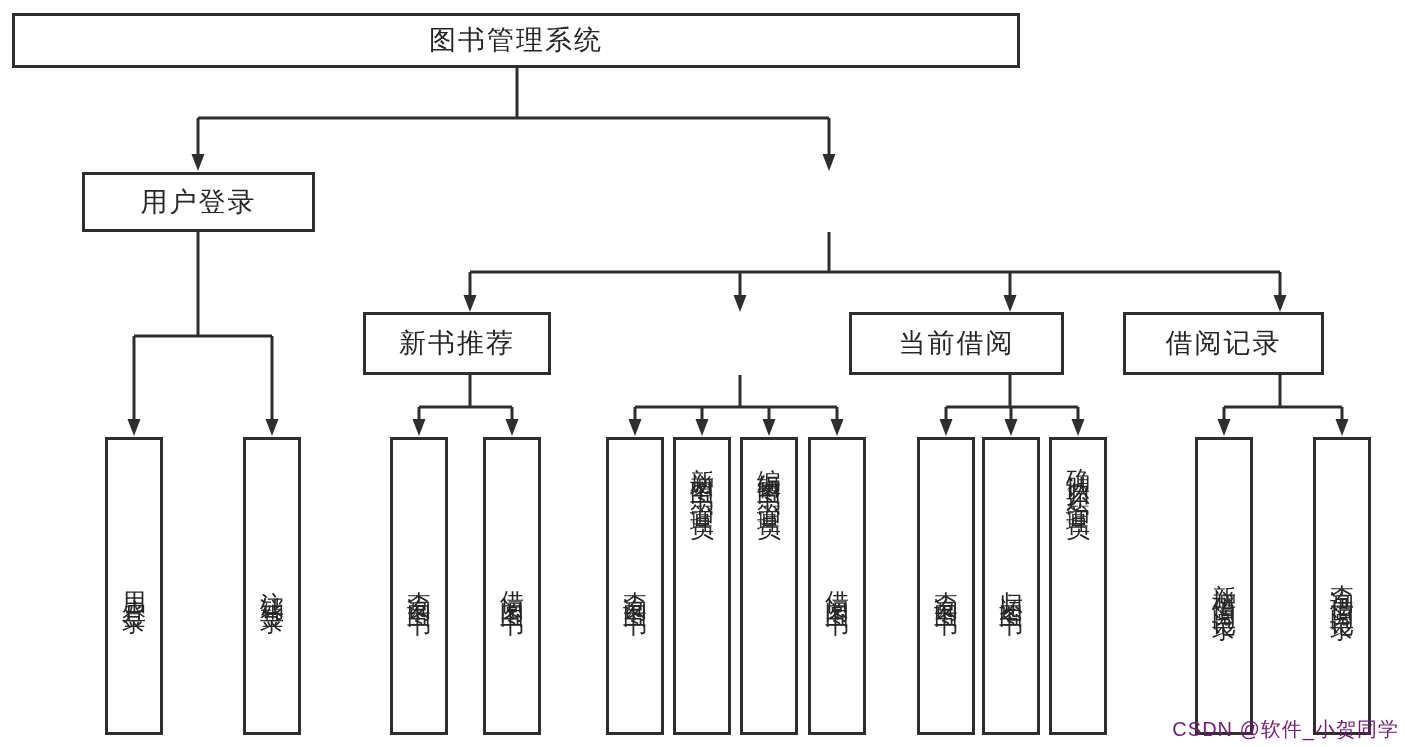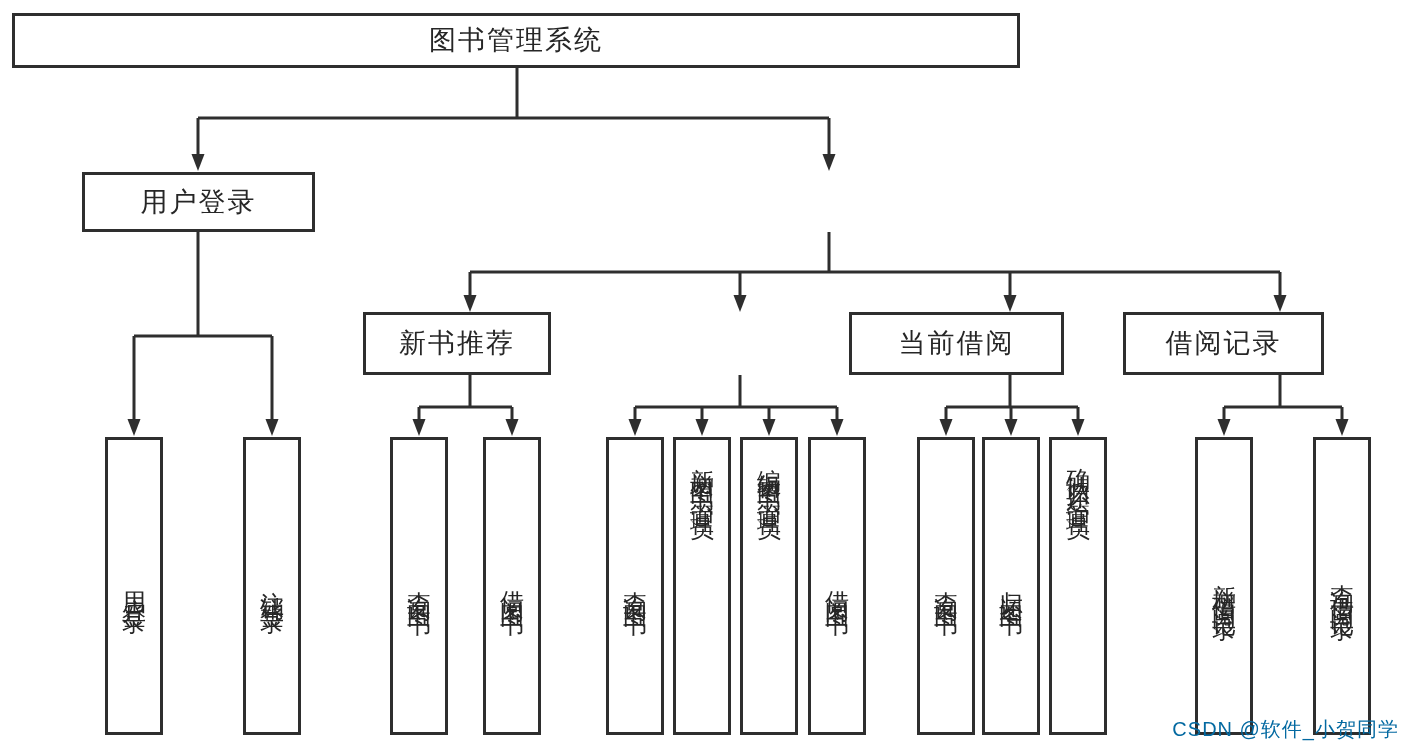--- a/index.html
+++ b/index.html
@@ -39,21 +39,21 @@
   .vtop {
     justify-content: flex-start;
     padding-top: 9px;
   }
   .watermark {
     position: absolute;
     right: 6px;
     bottom: 4px;
     font-size: 20px;
     letter-spacing: 1px;
-    color: #0369a1;
+    color: #701a75;
   }
 </style>
 </head>
 <body>
 
 <div class="canvas">
 
   <svg class="connectors" viewBox="0 0 1405 747" xmlns="http://www.w3.org/2000/svg">
     <path fill="none" stroke="#2e2e2e" stroke-width="3" d="M517 68 V118 M198 118 H829 M198 118 V156 M829 118 V156
              M198 232 V336 M134 336 H272 M134 336 V421 M272 336 V421

